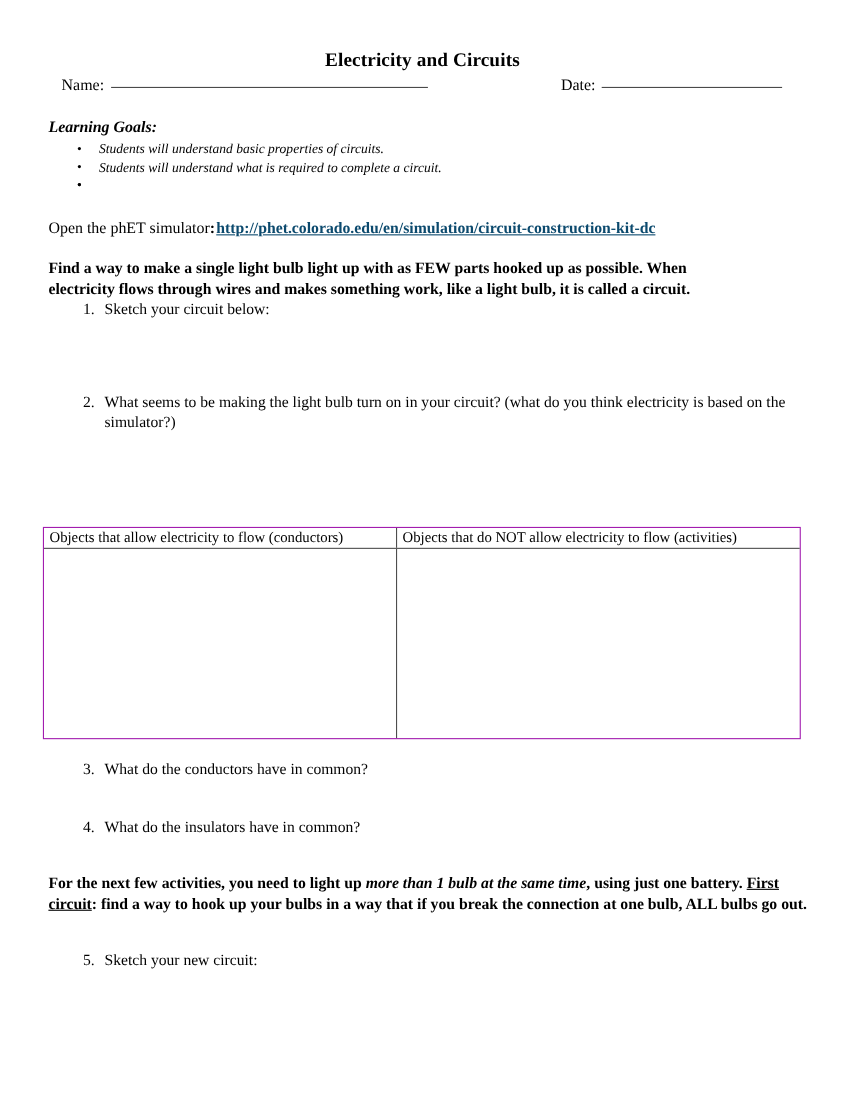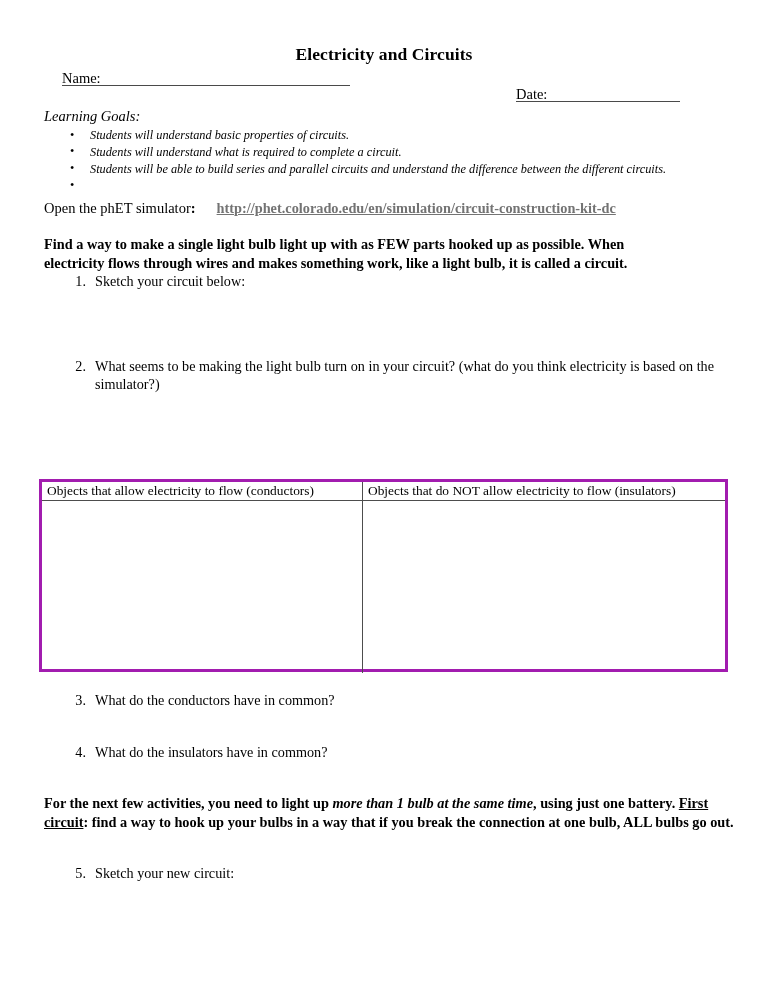--- a/index.html
+++ b/index.html
@@ -42,43 +42,42 @@
     right: 40px;
     top: 70px;
     height: 20px;
   }
   .field {
     position: absolute;
     display: flex;
     align-items: baseline;
     font-size: 14.5px;
     white-space: nowrap;
-    flex-direction: column;
   }
   .field-name { left: 12px; top: 0; }
-  .field-date { left: 466px; top: 16px; }
+  .field-date { left: 466px; top: 0; }
   .field-label { font-size: 14.5px; }
   .rule {
     display: inline-block;
     border-bottom: 1px solid #4a4a4a;
     height: 0;
     margin-left: 6px;
     position: relative;
     top: -2px;
   }
   .rule-name { width: 288px; }
   .rule-date { width: 164px; }
 
   
   .goals-heading {
     position: absolute;
     left: 44px;
     top: 108px;
     font-size: 14.5px;
-    font-weight: normal;
+    font-weight: bold;
     font-style: italic;
   }
 
   
   .goals-list {
     position: absolute;
     left: 44px;
     top: 127px;
     width: 690px;
     margin: 0;
@@ -107,23 +106,23 @@
     position: absolute;
     left: 44px;
     top: 200px;
     font-size: 14.5px;
     white-space: nowrap;
   }
   .sim-line .sim-colon { font-weight: bold; }
   .sim-url {
     font-weight: bold;
     text-decoration: underline;
-    margin-left: 21px;
+    margin-left: 1px;
     font-size: 14.3px;
-    color: #737373;
+    color: #0c4a6e;
   }
 
   
   .para-bold {
     position: absolute;
     font-weight: bold;
     font-size: 14.3px;
     line-height: 18.6px;
   }
   .p-find  { left: 44px; top: 235px; width: 630px; }
@@ -156,21 +155,21 @@
   .q4 { left: 66px; top: 743px; width: 520px; }
   .q5 { left: 66px; top: 864px; width: 520px; }
 
   
   .data-table {
     position: absolute;
     left: 39px;
     top: 479px;
     width: 689px;
     height: 193px;
-    border: 3px solid #a21caf;
+    border: 1px solid #a21caf;
     box-sizing: border-box;
   }
   .dt-head {
     display: flex;
     height: 19px;
     border-bottom: 1px solid #4d4d4d;
     box-sizing: border-box;
   }
   .dt-body {
     display: flex;
@@ -220,21 +219,20 @@
     <li>
       <span class="bullet">•</span>
       <span>Students will understand basic properties of circuits.</span>
     </li>
     <li>
       <span class="bullet">•</span>
       <span>Students will understand what is required to complete a circuit.</span>
     </li>
     <li>
       <span class="bullet">•</span>
-      <span>Students will be able to build series and parallel circuits and understand the difference between the different circuits.</span>
     </li>
     <li>
       <span class="bullet">•</span>
     </li>
   </ul>
 
   <div class="sim-line">
     <span>Open the phET simulator</span><span class="sim-colon">:</span><a class="sim-url" href="#">http://phet.colorado.edu/en/simulation/circuit-construction-kit-dc</a>
   </div>
 
@@ -247,21 +245,21 @@
 
   <div class="qitem q2">
     <span class="qnum">2.</span>
     <span class="qtext">What seems to be making the light bulb turn on in your circuit?  (what do you think electricity is based on the simulator?)</span>
   </div>
 
 
   <div class="data-table">
     <div class="dt-head">
       <div class="dt-col-left">Objects that allow electricity to flow (conductors)</div>
-      <div class="dt-col-right">Objects that do NOT allow electricity to flow (insulators)</div>
+      <div class="dt-col-right">Objects that do NOT allow electricity to flow (activities)</div>
     </div>
     <div class="dt-body">
       <div class="dt-col-left"></div>
       <div class="dt-col-right"></div>
     </div>
   </div>
 
   <div class="qitem q3">
     <span class="qnum">3.</span>
     <span class="qtext">What do the conductors have in common?</span>

